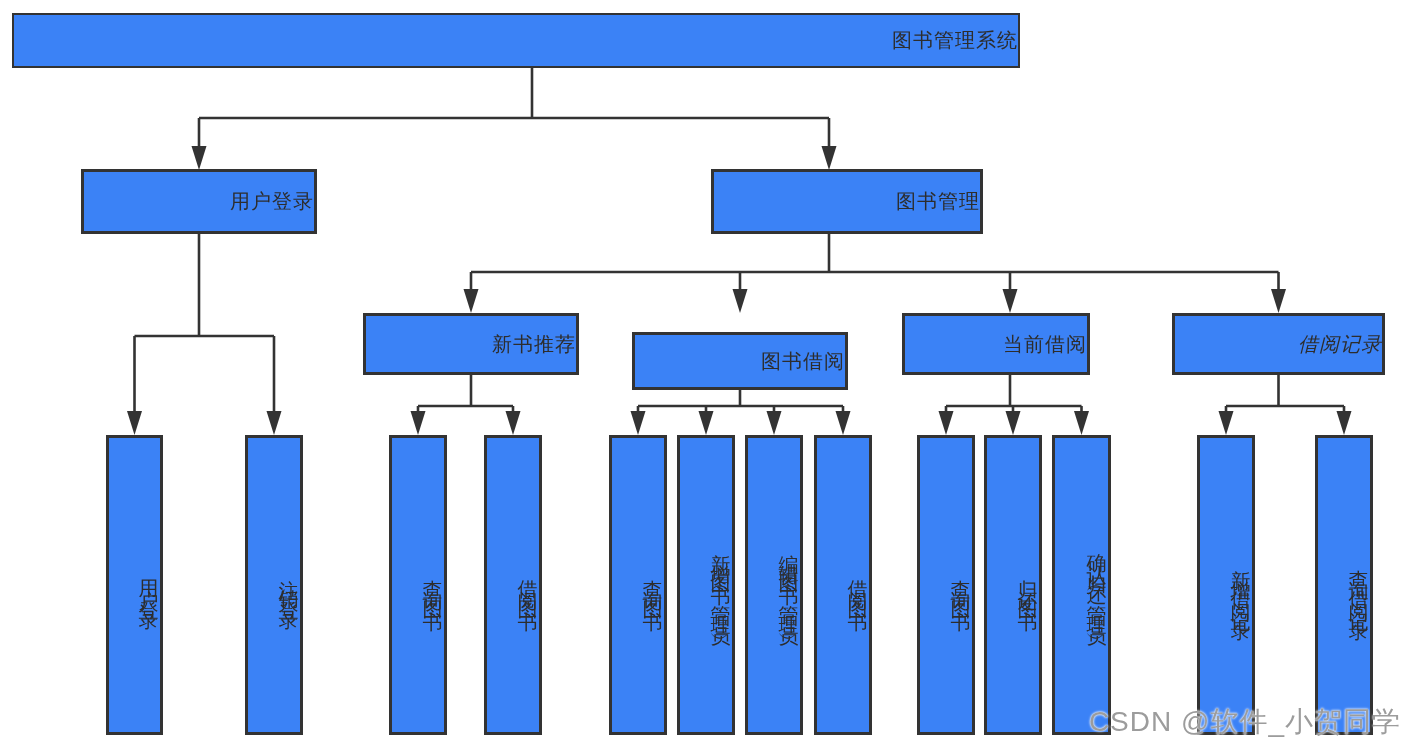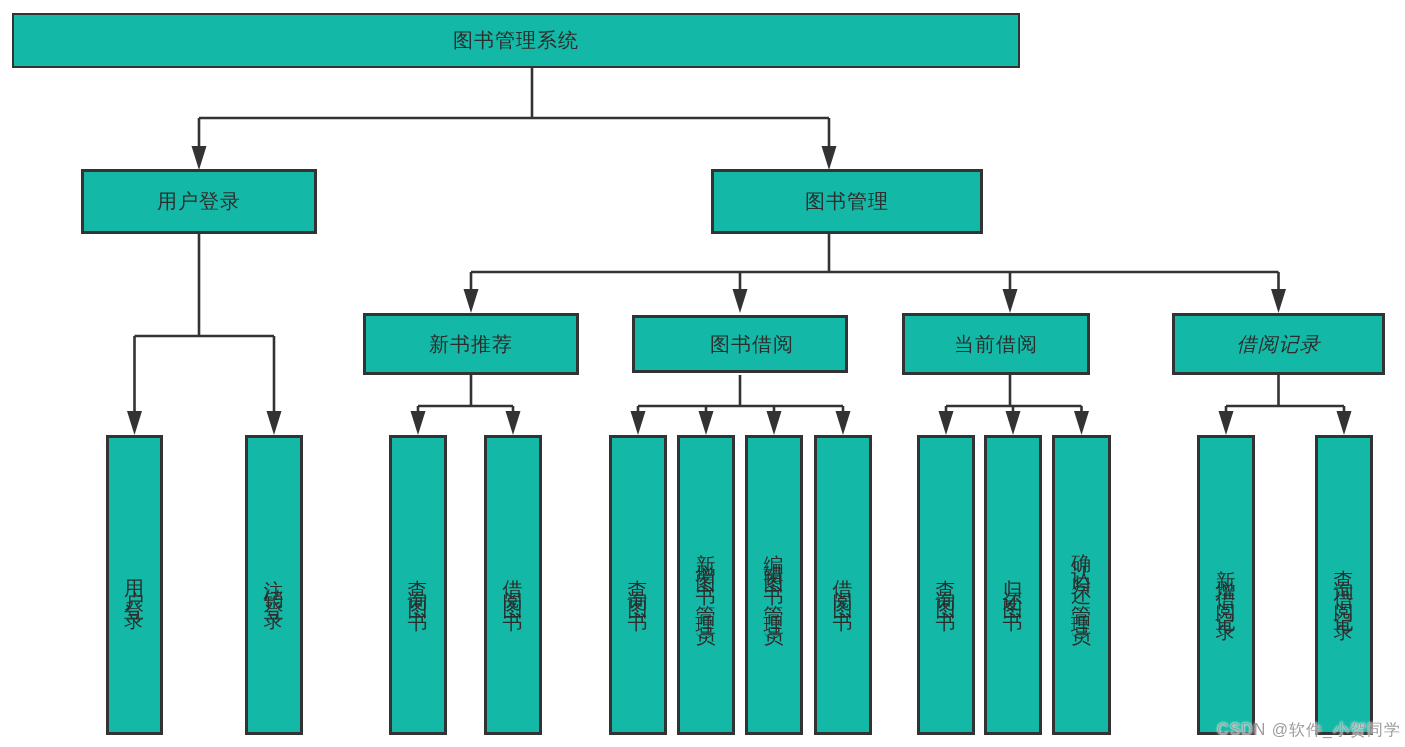--- a/index.html
+++ b/index.html
@@ -25,25 +25,25 @@
     inset: 0;
     width: 100%;
     height: 100%;
     color: var(--line);
   }
   svg.connectors path.l { stroke: currentColor; stroke-width: 2.6; fill: none; }
   svg.connectors polygon.a { fill: currentColor; stroke: none; }
 
   .node {
     position: absolute;
-    background: #14b8a6;
+    background: #3b82f6;
     border: 3px solid var(--line);
     display: flex;
     align-items: center;
-    justify-content: center;
+    justify-content: flex-end;
     color: var(--text);
   }
   .node.root { border-width: 2px; }
   .hlabel {
     font-size: 20px;
     color: var(--text);
     white-space: nowrap;
     letter-spacing: 1px;
   }
   .vbox .vtext {
@@ -52,21 +52,21 @@
     font-size: 20px;
     letter-spacing: 0.52em;
     color: var(--text);
     line-height: 1.1;
     white-space: nowrap;
   }
   .watermark {
     position: absolute;
     right: 4px;
     bottom: 6px;
-    font-size: 16px;
+    font-size: 28px;
     color: var(--watermark);
     letter-spacing: 1px;
     white-space: nowrap;
     z-index: 10;
     text-shadow: 0 0 3px rgba(255,255,255,0.95), 0 0 2px rgba(255,255,255,0.95);
   }
 </style>
 </head>
 <body>
 
@@ -155,21 +155,21 @@
   <div class="node" style="left:81px; top:169px; width:236px; height:65px;">
     <span class="hlabel">用户登录</span>
   </div>
   <div class="node" style="left:711px; top:169px; width:272px; height:65px;">
     <span class="hlabel">图书管理</span>
   </div>
 
   <div class="node" style="left:363px; top:313px; width:216px; height:62px;">
     <span class="hlabel">新书推荐</span>
   </div>
-  <div class="node" style="left:632px; top:315px; width:216px; height:58px;padding-left:24px;">
+  <div class="node" style="left:632px; top:332px; width:216px; height:58px;padding-left:24px;">
     <span class="hlabel">图书借阅</span>
   </div>
   <div class="node" style="left:902px; top:313px; width:188px; height:62px;">
     <span class="hlabel">当前借阅</span>
   </div>
   <div class="node" style="left:1172px; top:313px; width:213px; height:62px;font-style:italic;">
     <span class="hlabel">借阅记录</span>
   </div>
 
   <div class="node vbox" style="left:106px; top:435px; width:57px; height:300px;">

